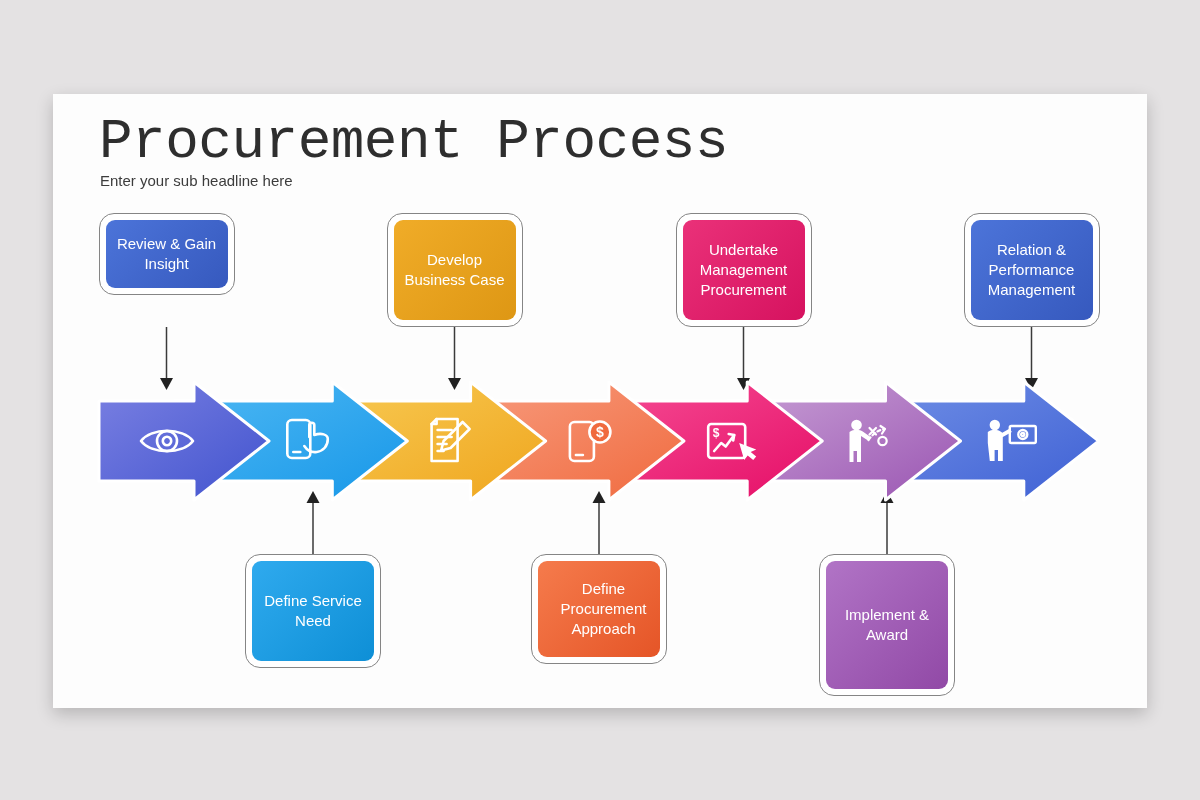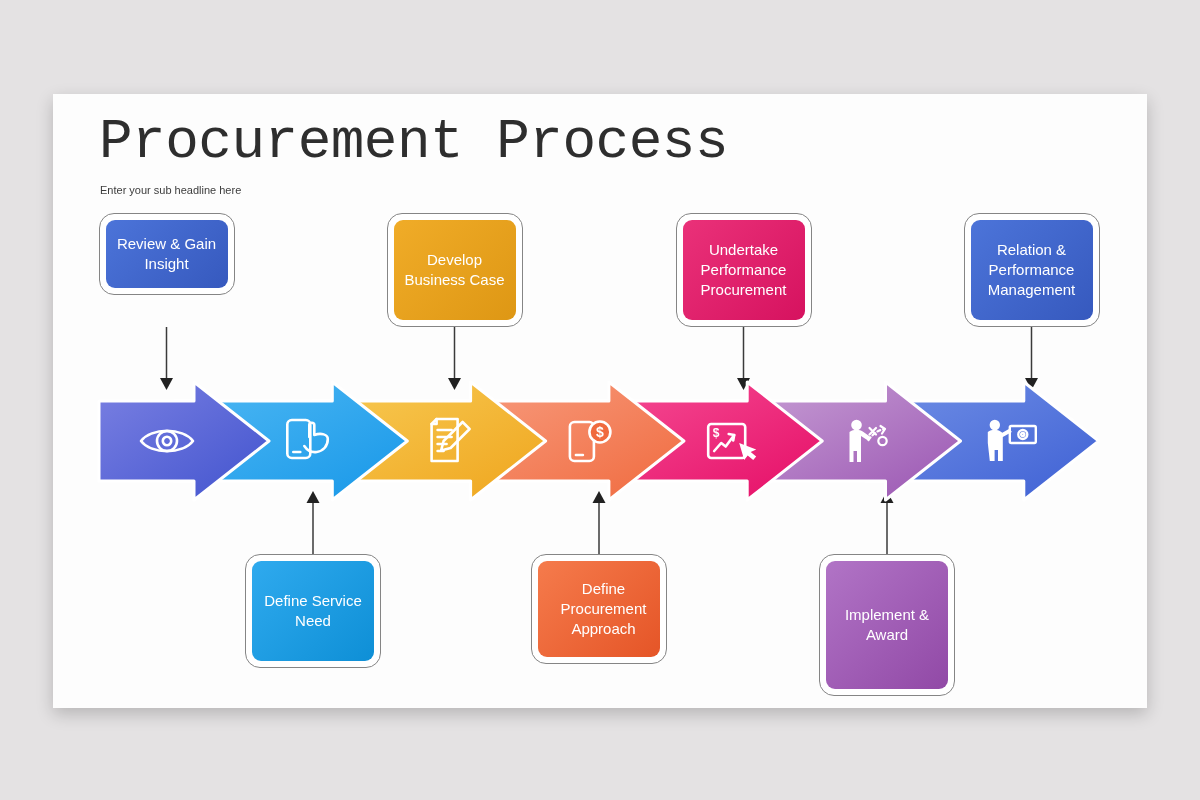--- a/index.html
+++ b/index.html
@@ -11,22 +11,22 @@
   .slide {
     position:absolute; left:53px; top:94px; width:1094px; height:614px;
     background: var(--slide-background, #fdfdfd);
     box-shadow: 0 6px 16px rgba(0,0,0,0.20);
   }
   .title {
     position:absolute; left:46px; top:16px;
     font-size:56px; letter-spacing:-0.5px; color: var(--title-color, #2e2e2e); font-family: Liberation Mono, monospace;
   }
   .subtitle {
-    position:absolute; left:47px; top:90px;
-    font-size:11px; color: var(--subtitle-color, #3c3c3c);
+    position:absolute; left:47px; top:78px;
+    font-size:15px; color: var(--subtitle-color, #3c3c3c);
   }
   svg.strip { position:absolute; left:0; top:0; width:1094px; height:614px; }
   .pbox {
     position:absolute; box-sizing:border-box; width:136px;
     background:#ffffff; border:1.6px solid var(--box-border, #858585);
     border-radius:15px; padding:6px;
   }
   .pbox-inner {
     height:100%; border-radius:9px; box-sizing:border-box;
     display:flex; align-items:center; justify-content:center;
@@ -203,21 +203,21 @@
           <span>Develop Business Case</span>
         </div>
       </div>
       <div class="pbox" style="left: 478px; top: 460px; height: 110px;">
         <div class="pbox-inner" style="background: linear-gradient(135deg, rgb(245, 123, 76), rgb(229, 85, 39)); padding-left: 15px;">
           <span>Define Procurement Approach</span>
         </div>
       </div>
       <div class="pbox" style="left: 622.5px; top: 119px; height: 114px;">
         <div class="pbox-inner" style="background: linear-gradient(135deg, rgb(234, 49, 121), rgb(214, 18, 95));">
-          <span>Undertake Performance Procurement</span>
+          <span>Undertake Management Procurement</span>
         </div>
       </div>
       <div class="pbox" style="left: 766px; top: 460px; height: 142px;">
         <div class="pbox-inner" style="background: linear-gradient(135deg, rgb(177, 116, 198), rgb(145, 73, 166));">
           <span>Implement &amp; Award</span>
         </div>
       </div>
       <div class="pbox" style="left: 910.5px; top: 119px; height: 114px;">
         <div class="pbox-inner" style="background: linear-gradient(135deg, rgb(76, 116, 217), rgb(54, 89, 190));">
           <span>Relation &amp; Performance Management</span>

